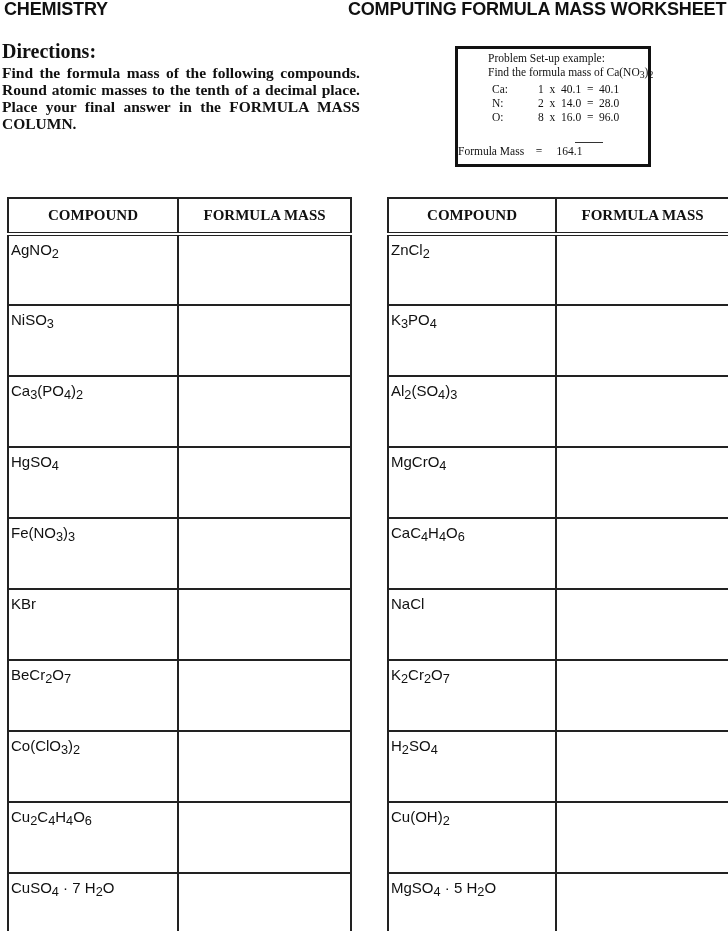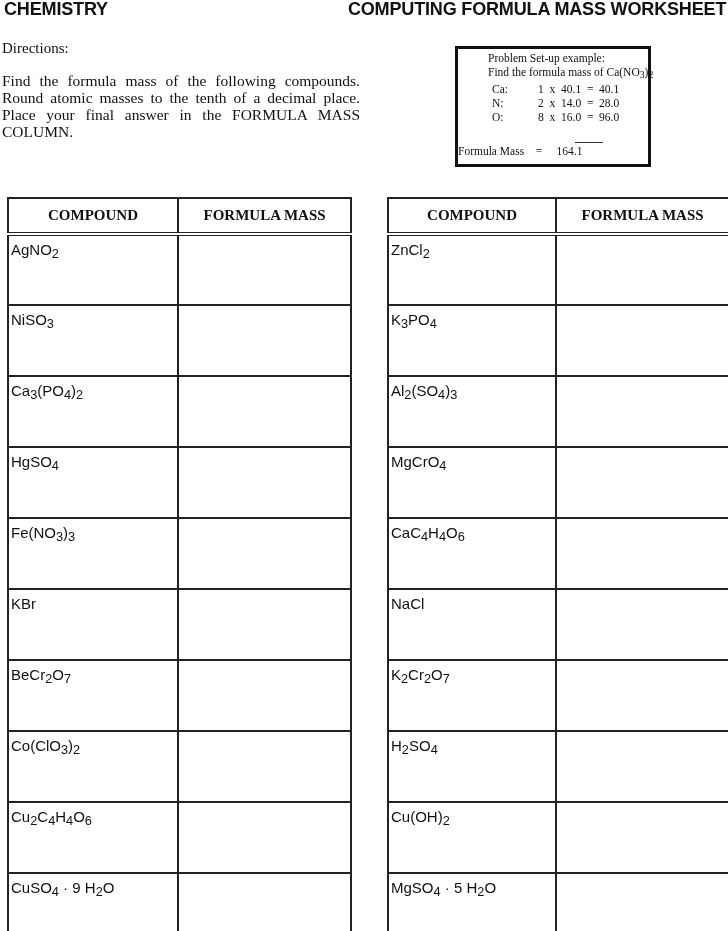--- a/index.html
+++ b/index.html
@@ -1,20 +1,20 @@
 <!DOCTYPE html>
 <html><head>
 <meta charset="utf-8">
 <style>
   html,body{margin:0;padding:0;background:#fff;}
   body{width:728px;height:931px;position:relative;overflow:hidden;color:#111;}
   .hdr-left{position:absolute;left:4px;top:-2px;font-family:"Liberation Sans",sans-serif;font-weight:bold;font-size:19px;letter-spacing:-0.2px;transform:scaleX(0.95);transform-origin:left;}
   .hdr-right{position:absolute;right:2px;top:-2px;font-family:"Liberation Sans",sans-serif;font-weight:bold;font-size:19px;letter-spacing:-0.2px;transform:scaleX(0.95);transform-origin:right;}
-  .dir-label{position:absolute;left:2px;top:40px;font-family:"Liberation Serif",serif;font-weight:normal;font-size:15px;}
-  .dir-text{position:absolute;left:2px;top:72px;width:358px;font-family:"Liberation Serif",serif;font-weight:normal;font-size:15.5px;line-height:17px;text-align:justify;text-align-last:left;}
+  .dir-label{position:absolute;left:2px;top:40px;font-family:"Liberation Serif",serif;font-weight:bold;font-size:20px;}
+  .dir-text{position:absolute;left:2px;top:64px;width:358px;font-family:"Liberation Serif",serif;font-weight:bold;font-size:15.5px;line-height:17px;text-align:justify;text-align-last:left;}
   .example{position:absolute;left:455px;top:46px;width:196px;height:121px;border:3px solid #111;padding:2px 0 0 6px;box-sizing:border-box;font-family:"Liberation Serif",serif;font-size:11.5px;line-height:14px;}
   .example .ln{white-space:nowrap;margin-left:24px;}
   .example .row{display:flex;white-space:nowrap;}
   .example .el{width:46px;margin-left:28px;}
   .example .calc{white-space:pre;}
   .example .total{position:absolute;left:0;bottom:6px;white-space:pre;}
   .example .bar{position:absolute;left:117px;bottom:21px;width:28px;border-top:1px solid #333;}
   sub.f{font-size:0.85em;vertical-align:-0.25em;line-height:0;}
   table.ws{position:absolute;top:197px;border-collapse:collapse;font-family:"Liberation Sans",sans-serif;}
   table.ws th{height:33px;border:2px solid #222;border-bottom:4px double #222;font-family:Liberation Serif, serif;font-weight:bold;font-size:15px;text-align:center;padding:0;}
@@ -94,21 +94,21 @@
       </tr>
       <tr>
         <td><span>Co(ClO</span><sub class="f">3</sub><span>)</span><sub class="f">2</sub></td>
         <td class="ans"></td>
       </tr>
       <tr>
         <td><span>Cu</span><sub class="f">2</sub><span>C</span><sub class="f">4</sub><span>H</span><sub class="f">4</sub><span>O</span><sub class="f">6</sub></td>
         <td class="ans"></td>
       </tr>
       <tr>
-        <td><span>CuSO</span><sub class="f">4</sub><span> · 9 H</span><sub class="f">2</sub><span>O</span></td>
+        <td><span>CuSO</span><sub class="f">4</sub><span> · 7 H</span><sub class="f">2</sub><span>O</span></td>
         <td class="ans"></td>
       </tr>
     </tbody>
 </table>
 
 <table class="ws" id="tbl-right">
   <colgroup>
       <col style="width:169px">
       <col style="width:174px">
     </colgroup>

